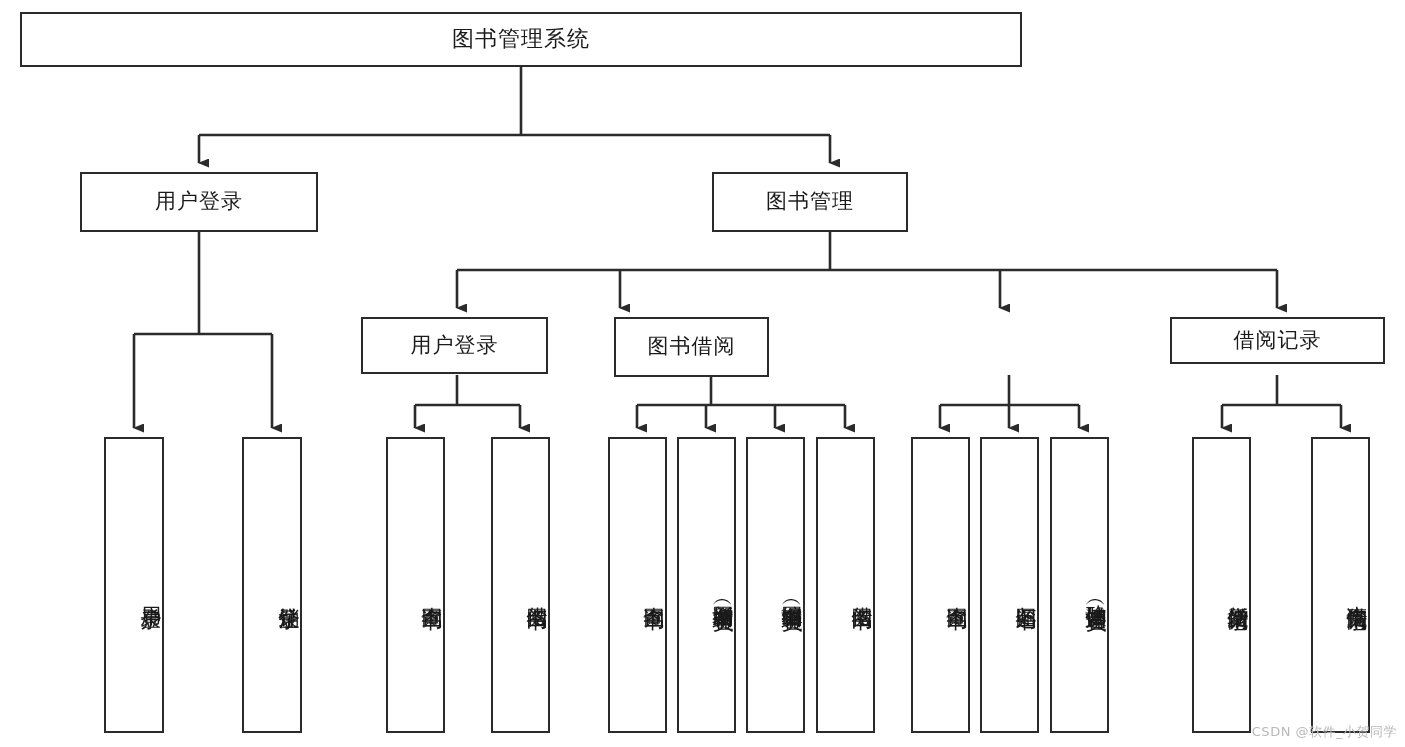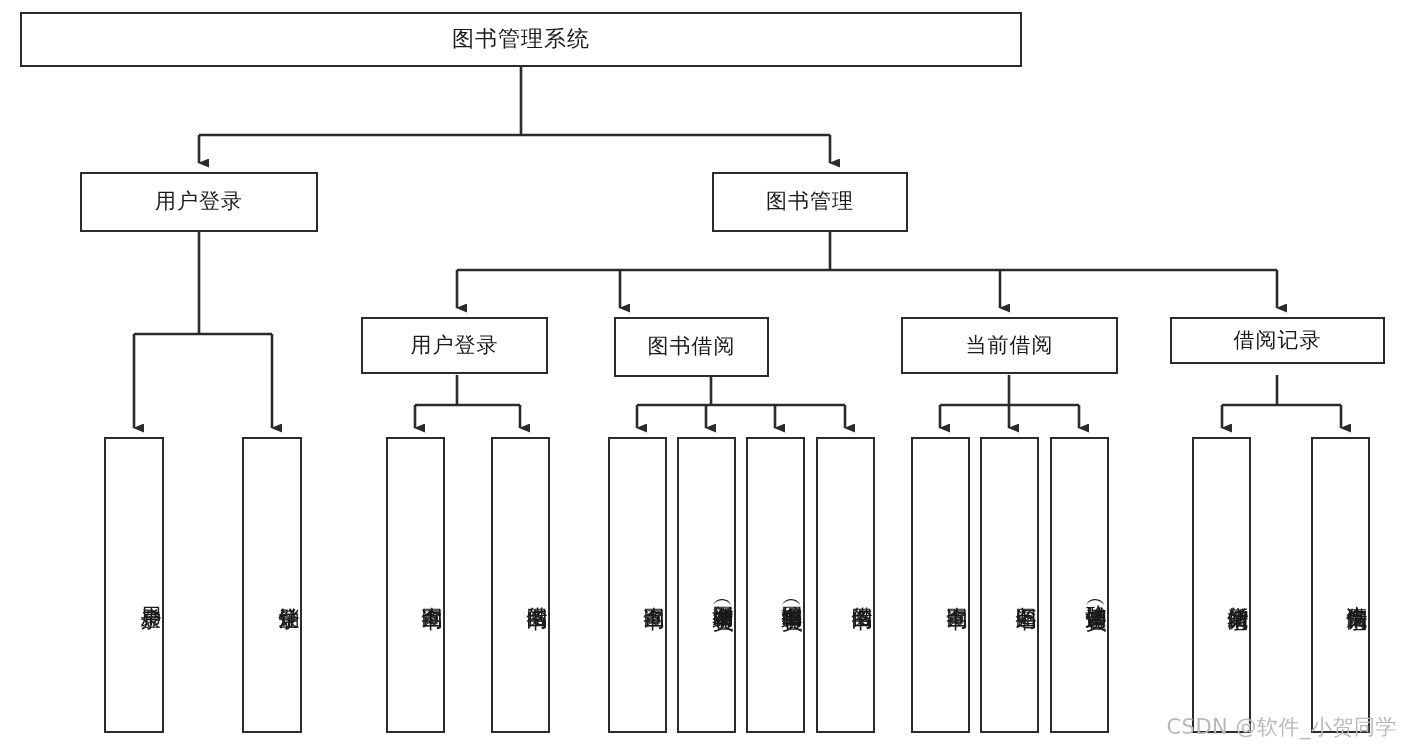--- a/index.html
+++ b/index.html
@@ -56,21 +56,21 @@
     text-orientation: upright;
     white-space: nowrap;
   }
   .node.root {
     font-size: 22px;
   }
   #watermark {
     position: absolute;
     right: 8px;
     bottom: 6px;
-    font-size: 21px;
+    font-size: 13px;
     color: #b9b9b9;
     letter-spacing: 0.5px;
     z-index: 6;
     white-space: nowrap;
     font-family: "DejaVu Sans", "Liberation Sans", sans-serif;
   }
 </style>
 </head>
 <body>
 
@@ -136,23 +136,20 @@
   <div class="node h" style="left:712px; top:172px; width:196px; height:60px;">
     <span>图书管理</span>
   </div>
 
   <div class="node h" style="left:361px; top:317px; width:187px; height:57px;">
     <span>用户登录</span>
   </div>
   <div class="node h" style="left:614px; top:317px; width:155px; height:60px;">
     <span>图书借阅</span>
   </div>
-  <div class="node h" style="left:901px; top:317px; width:217px; height:57px;">
-    <span>当前借阅</span>
-  </div>
   <div class="node h" style="left:1170px; top:317px; width:215px; height:47px;">
     <span>借阅记录</span>
   </div>
 
   <div class="node v" style="left:104px; top:437px; width:60px; height:296px;">
     <span class="vtext">用户登录</span>
   </div>
   <div class="node v" style="left:242px; top:437px; width:60px; height:296px;">
     <span class="vtext">注销登录</span>
   </div>

